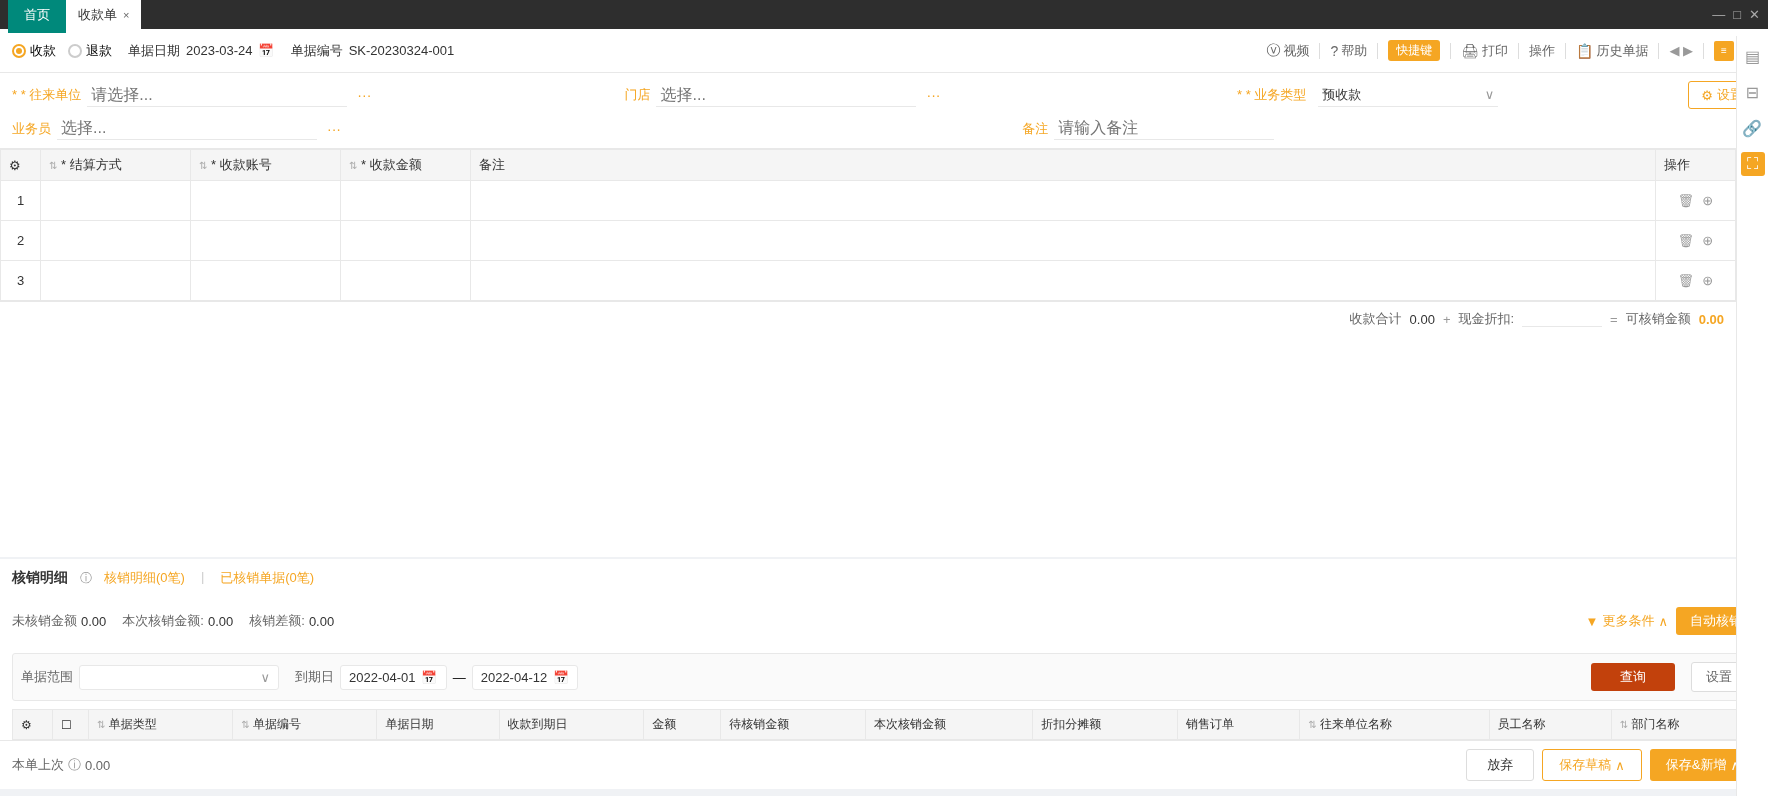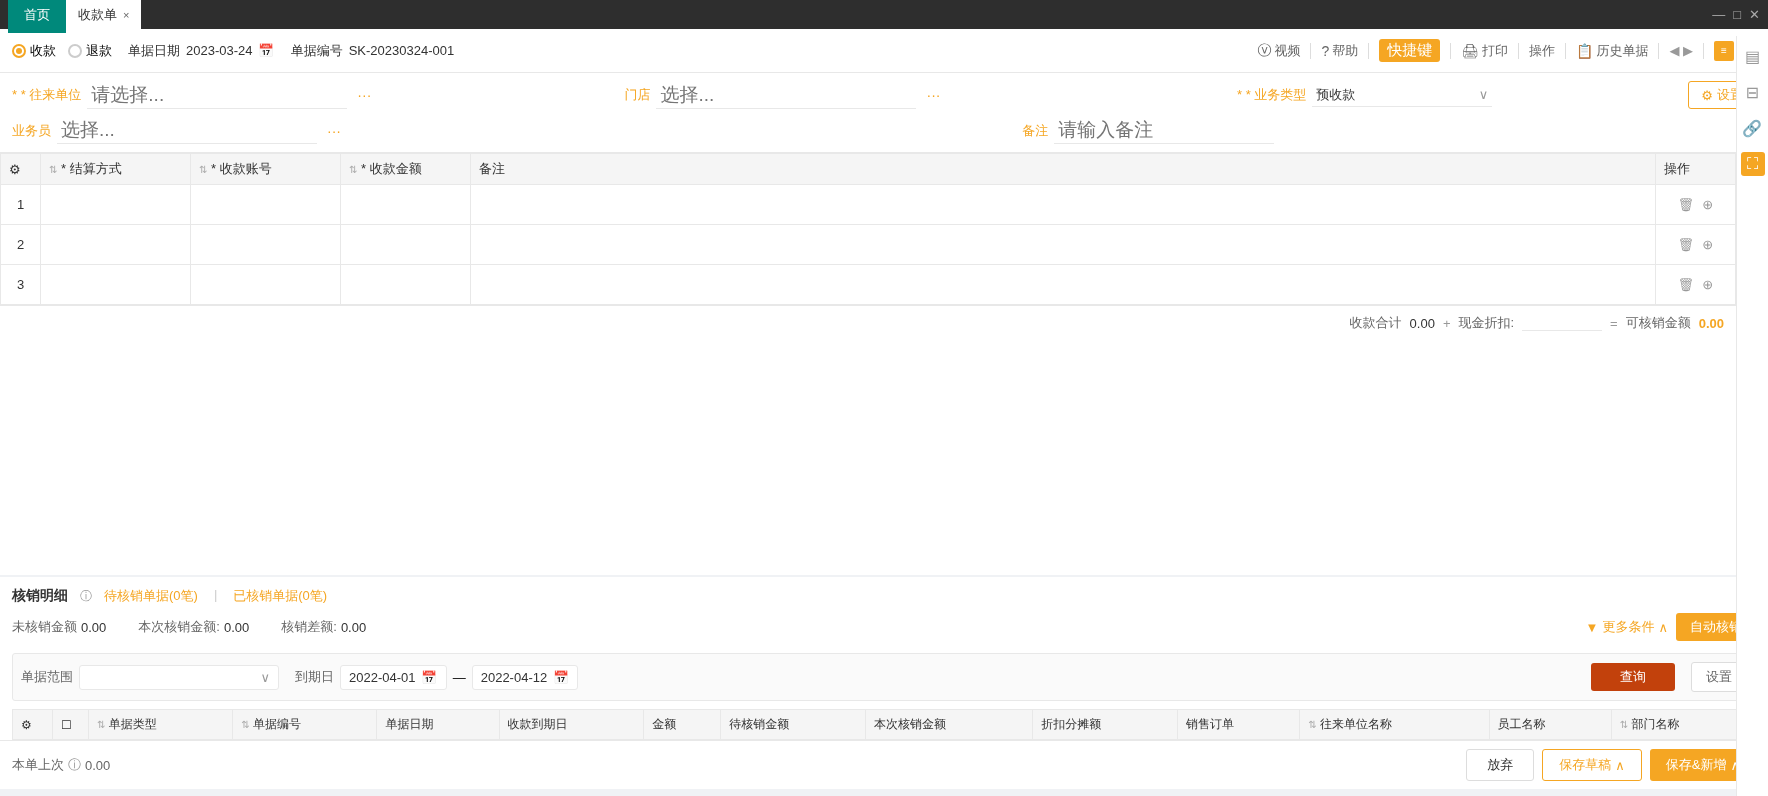--- a/index.html
+++ b/index.html
@@ -32,35 +32,35 @@
     .radio-dot.inactive { border-color: #ccc; }
 
     .field-group { display: flex; align-items: center; gap: 6px; }
     .field-label { color: #333; white-space: nowrap; }
     .field-value { color: #333; font-weight: normal; }
     .calendar-icon { color: #f5a623; cursor: pointer; }
 
     .toolbar-right { margin-left: auto; display: flex; align-items: center; gap: 10px; color: #666; }
     .toolbar-btn { display: flex; align-items: center; gap: 3px; cursor: pointer; color: #666; font-size: 12px; }
     .toolbar-icon { font-size: 14px; }
-    .orange-btn-icon { background: #f5a623; color: #fff; padding: 2px 8px; border-radius: 3px; font-size: 15px; cursor: pointer; }
+    .orange-btn-icon { background: #f5a623; color: #fff; padding: 2px 8px; border-radius: 3px; font-size: 12px; cursor: pointer; }
     .divider-v { width: 1px; height: 16px; background: #ddd; }
     .nav-arrows { display: flex; gap: 4px; color: #999; cursor: pointer; }
     .layout-btns { display: flex; gap: 2px; }
     .layout-btn { width: 20px; height: 20px; background: #f5a623; display: flex; align-items: center; justify-content: center; color: #fff; font-size: 10px; cursor: pointer; border-radius: 2px; }
 
     
     .form-section { padding: 8px 12px; border-bottom: 1px solid #e8e8e8; display: flex; flex-direction: column; gap: 8px; flex-shrink: 0; }
     .form-row { display: flex; align-items: center; gap: 16px; }
     .form-field { display: flex; align-items: center; gap: 6px; flex: 1; }
     .form-field-label { color: #f5a623; white-space: nowrap; font-size: 13px; }
     .form-field-label.required::before { content: '* '; color: #f5a623; }
-    .form-input { border: none; border-bottom: 1px solid #e8e8e8; padding: 2px 4px; color: #999; flex: 1; outline: none; font-size: 19px; min-width: 0; }
+    .form-input { border: none; border-bottom: 1px solid #e8e8e8; padding: 2px 4px; color: #999; flex: 1; outline: none; font-size: 16px; min-width: 0; }
     .more-icon { color: #f5a623; cursor: pointer; font-size: 14px; margin-left: 4px; }
-    .form-select { display: flex; align-items: center; gap: 4px; border: none; border-bottom: 1px solid #e8e8e8; padding: 2px 4px; flex: 1; }
+    .form-select { display: flex; align-items: center; gap: 4px; border: none; border-bottom: 1px solid #e8e8e8; padding: 2px 4px; flex: 1; margin-left: 6px; }
     .select-value { color: #333; }
     .select-arrow { color: #999; margin-left: auto; }
     .settings-btn { border: 1px solid #f5a623; color: #f5a623; padding: 4px 12px; border-radius: 3px; cursor: pointer; display: flex; align-items: center; gap: 4px; font-size: 12px; white-space: nowrap; }
 
     
     .table-section { flex: 1; overflow: hidden; display: flex; flex-direction: column; }
     .data-table { width: 100%; border-collapse: collapse; }
     .data-table th { background: #f5f5f5; border: 1px solid #e8e8e8; padding: 6px 8px; text-align: left; font-weight: normal; color: #333; white-space: nowrap; }
     .data-table td { border: 1px solid #e8e8e8; padding: 4px 8px; height: 40px; color: #333; }
     .col-gear { width: 40px; text-align: center; }
@@ -70,28 +70,28 @@
 
     
     .summary-row { display: flex; align-items: center; justify-content: flex-end; padding: 8px 12px; border-top: 1px solid #e8e8e8; gap: 8px; flex-shrink: 0; }
     .summary-label { color: #666; }
     .summary-value { color: #333; }
     .summary-orange { color: #f5a623; font-weight: bold; }
     .summary-input { border: none; border-bottom: 1px solid #e8e8e8; width: 80px; outline: none; text-align: right; }
 
     
     .hx-section { background: #fff; padding: 10px 12px 0; border-top: 2px solid #f0f2f5; flex-shrink: 0; }
-    .hx-header { display: flex; align-items: center; gap: 12px; margin-bottom: 8px; }
+    .hx-header { display: flex; align-items: center; gap: 12px; margin-bottom: 20px; }
     .hx-title { font-size: 14px; font-weight: bold; color: #333; }
     .hx-info-icon { color: #999; cursor: pointer; font-size: 12px; }
     .hx-tabs { display: flex; gap: 16px; }
     .hx-tab { color: #f5a623; cursor: pointer; font-size: 13px; }
     .hx-tab-divider { color: #ccc; }
 
-    .hx-stats { display: flex; align-items: center; gap: 32px; margin-bottom: 12px; }
+    .hx-stats { display: flex; align-items: center; gap: 16px; margin-bottom: 18px; }
     .hx-stat { display: flex; align-items: center; gap: 4px; }
     .hx-stat-label { color: #666; }
     .hx-stat-value { color: #333; }
 
     .hx-filter-row { display: flex; align-items: center; justify-content: flex-end; gap: 8px; margin-bottom: 8px; }
     .hx-more-filter { color: #f5a623; cursor: pointer; display: flex; align-items: center; gap: 4px; font-size: 13px; }
     .hx-auto-btn { background: #f5a623; color: #fff; border: none; padding: 5px 14px; border-radius: 3px; cursor: pointer; font-size: 13px; }
 
     .hx-search-row { display: flex; align-items: center; gap: 16px; padding: 8px; background: #fafafa; border: 1px solid #e8e8e8; border-radius: 3px; margin-bottom: 8px; }
     .hx-search-field { display: flex; align-items: center; gap: 6px; }
@@ -338,21 +338,21 @@
       <span class="summary-label">可核销金额</span>
       <span class="summary-orange">0.00</span>
     </div>
   </div>
 
   <div class="hx-section">
     <div class="hx-header">
       <span class="hx-title">核销明细</span>
       <span class="hx-info-icon">ⓘ</span>
       <div class="hx-tabs">
-        <span class="hx-tab">待核销单据(0笔)</span>
+        <span class="hx-tab">核销明细(0笔)</span>
         <span class="hx-tab-divider">|</span>
         <span class="hx-tab">已核销单据(0笔)</span>
       </div>
     </div>
 
     <div class="hx-stats">
       <div class="hx-stat">
         <span class="hx-stat-label">未核销金额</span>
         <span class="hx-stat-value">0.00</span>
       </div>

